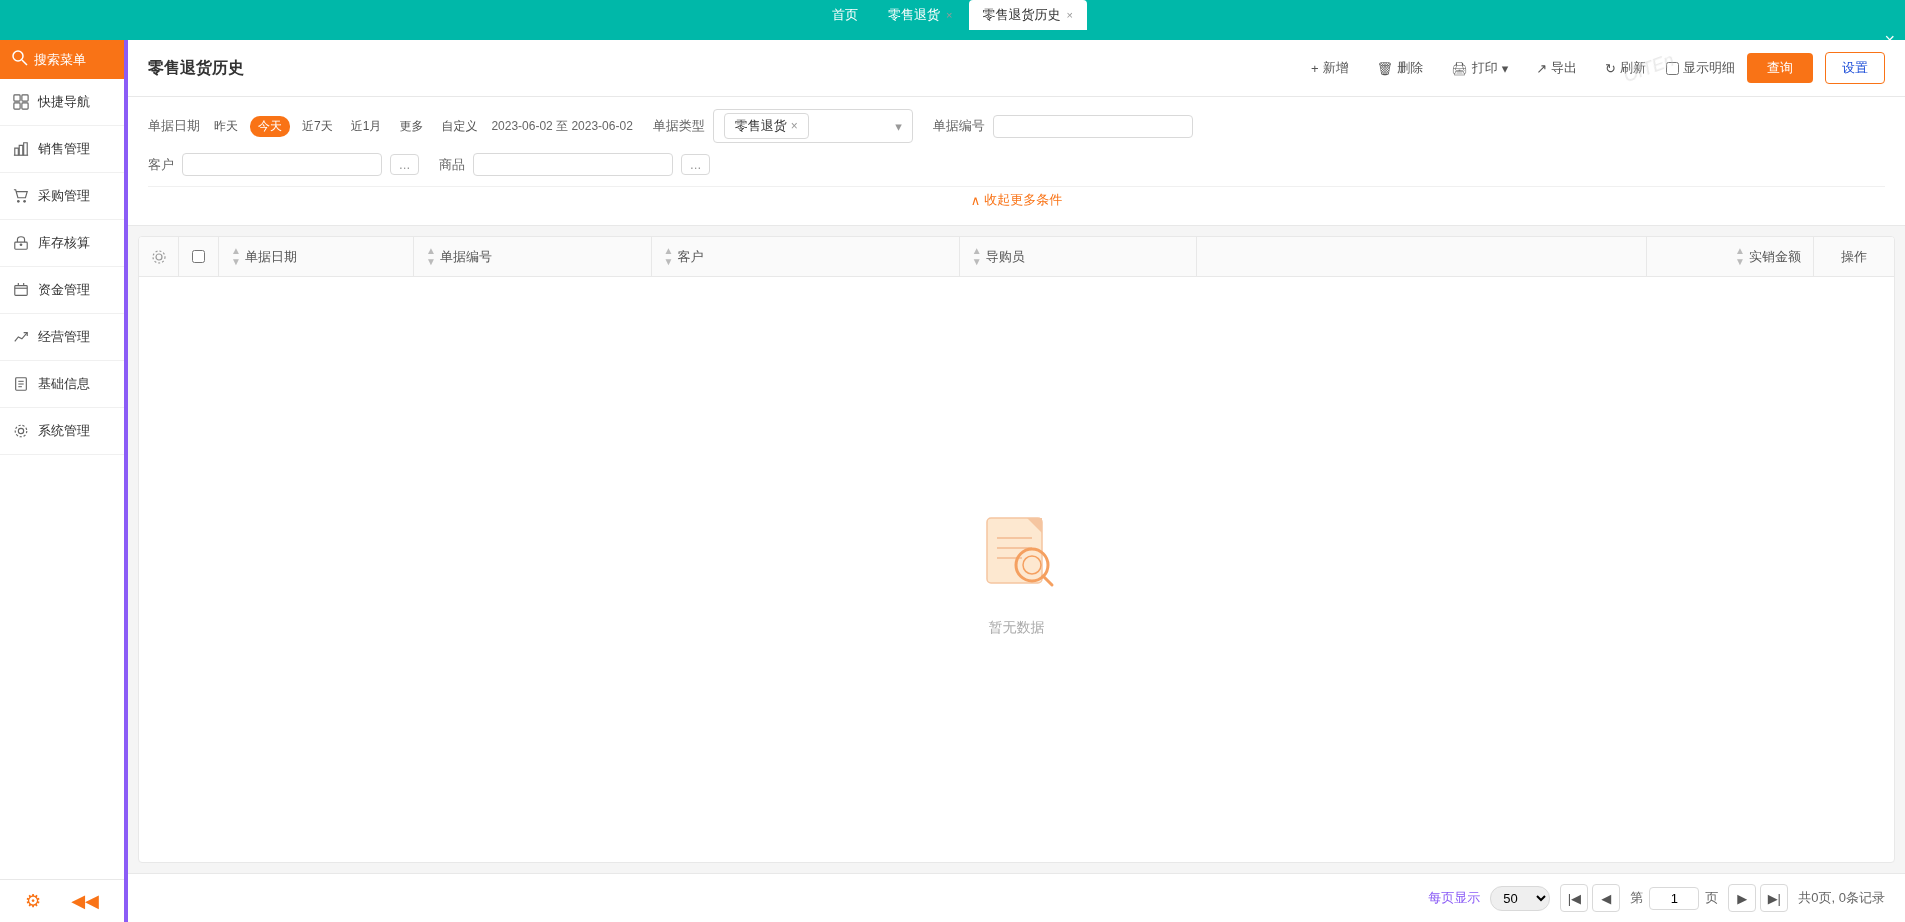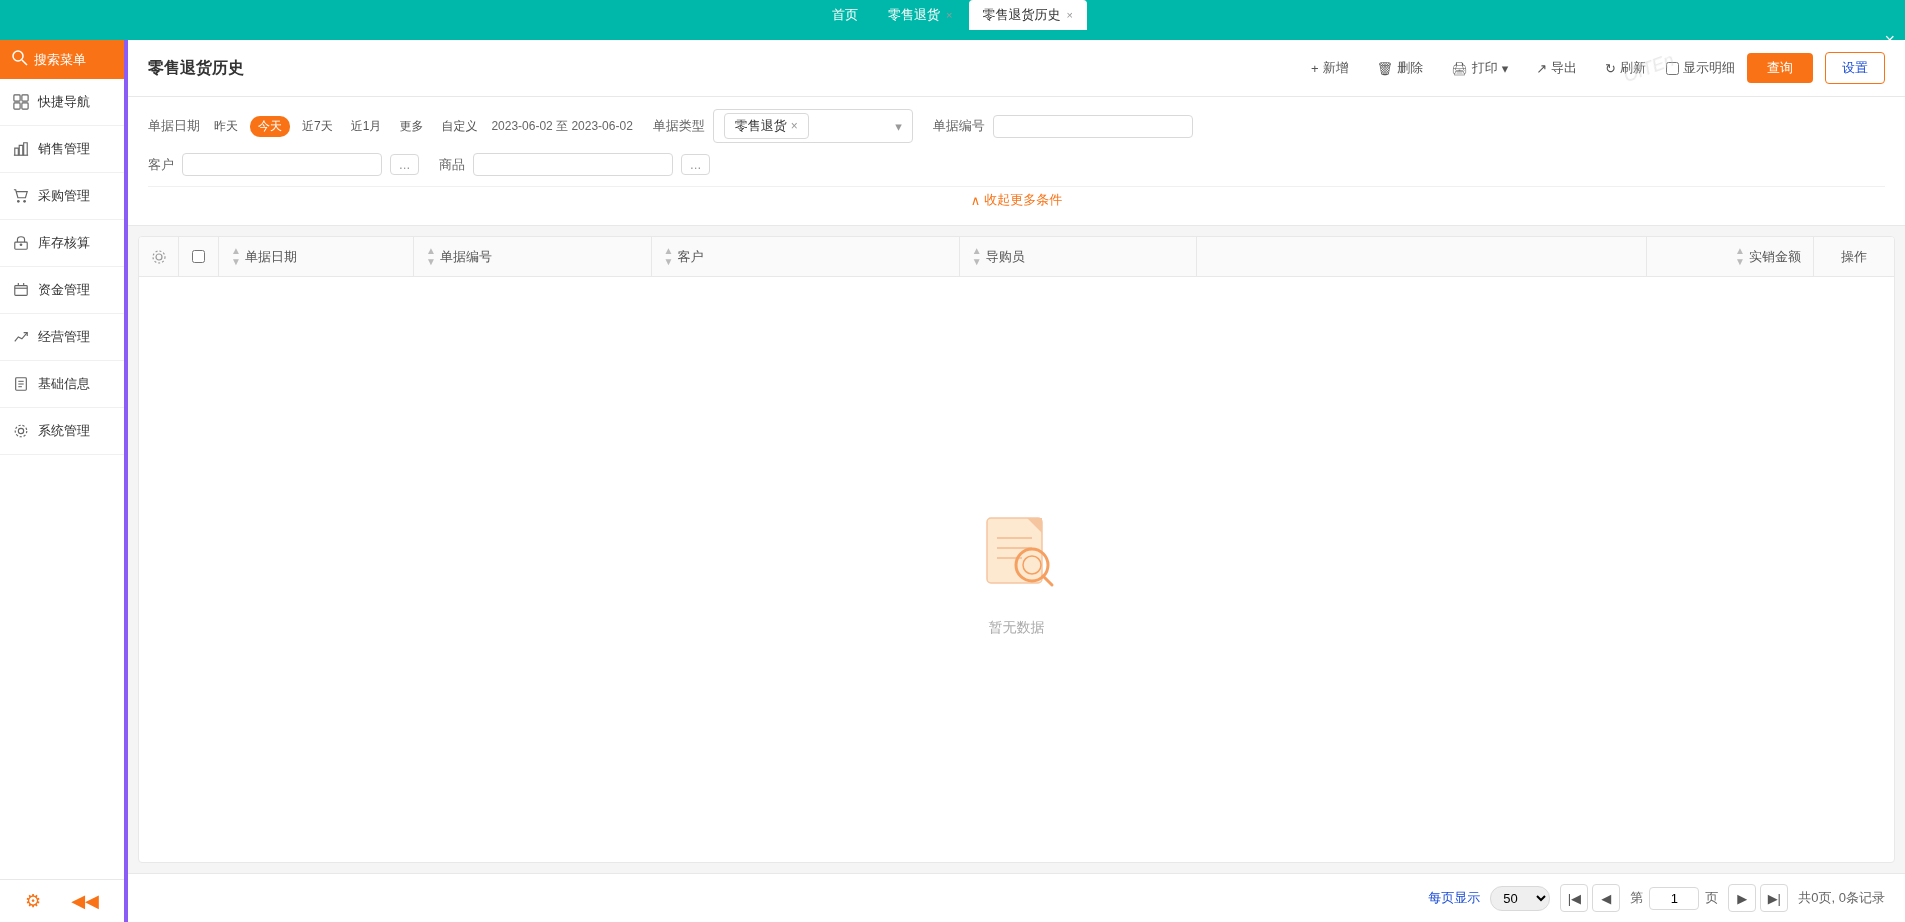--- a/index.html
+++ b/index.html
@@ -71,21 +71,21 @@
     .th-amount { flex: 1; justify-content: flex-end; }
     .th-action { width: 80px; justify-content: center; text-align: center; }
     .sort-icon { color: #bbb; font-size: 10px; display: flex; flex-direction: column; line-height: 1; gap: 1px; }
 
     
     .empty-state { flex: 1; display: flex; flex-direction: column; align-items: center; justify-content: center; gap: 16px; }
     .empty-text { color: #aaa; font-size: 14px; }
 
     
     .pagination-bar { display: flex; align-items: center; justify-content: flex-end; gap: 10px; padding: 10px 20px; border-top: 1px solid #e8e8e8; background: #fff; flex-shrink: 0; }
-    .page-size-label { color: #1d4ed8; font-size: 13px; }
+    .page-size-label { color: #8b5cf6; font-size: 13px; }
     .page-size-select { border: 1px solid #d9d9d9; border-radius: 12px; padding: 3px 8px; font-size: 13px; cursor: pointer; }
     .page-nav { display: flex; align-items: center; gap: 4px; }
     .page-nav-btn { width: 28px; height: 28px; display: flex; align-items: center; justify-content: center; border: 1px solid #d9d9d9; border-radius: 4px; cursor: pointer; color: #555; font-size: 13px; background: #fff; }
     .page-info { display: flex; align-items: center; gap: 6px; color: #666; font-size: 13px; }
     .page-input { width: 50px; border: 1px solid #d9d9d9; border-radius: 4px; padding: 3px 6px; text-align: center; font-size: 13px; }
     .total-info { color: #666; font-size: 13px; }
 
     
     .watermark { position: fixed; top: 58px; right: 230px; color: rgba(200,200,200,0.4); font-size: 18px; font-style: italic; transform: rotate(-20deg); pointer-events: none; z-index: 999; }
   </style>

